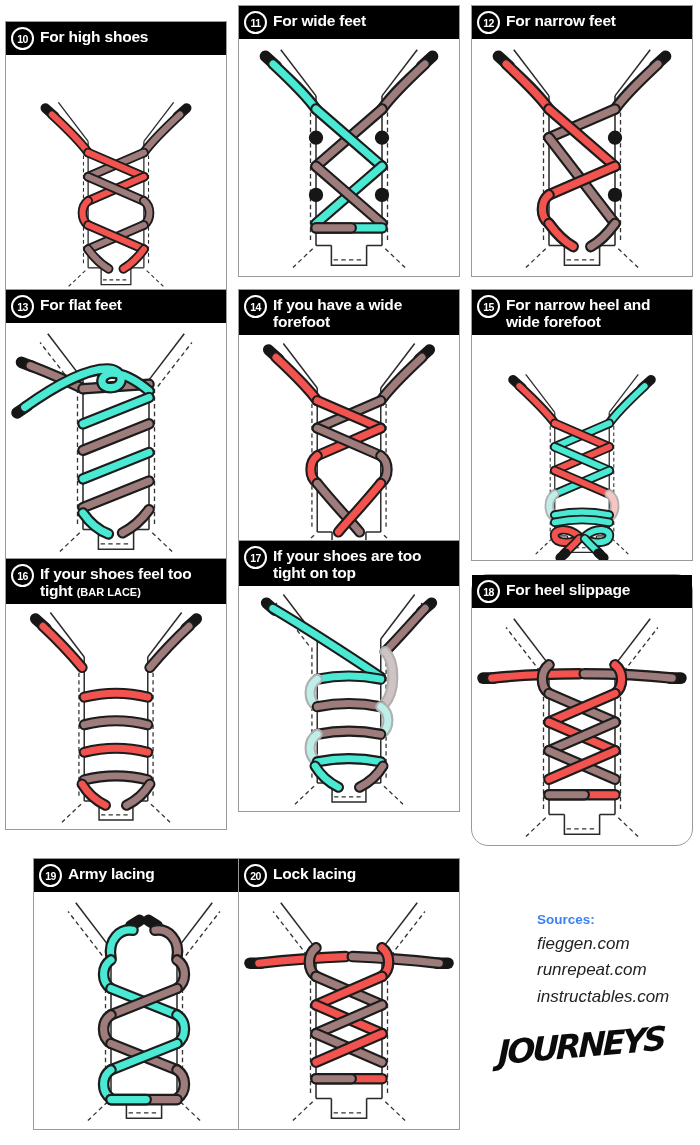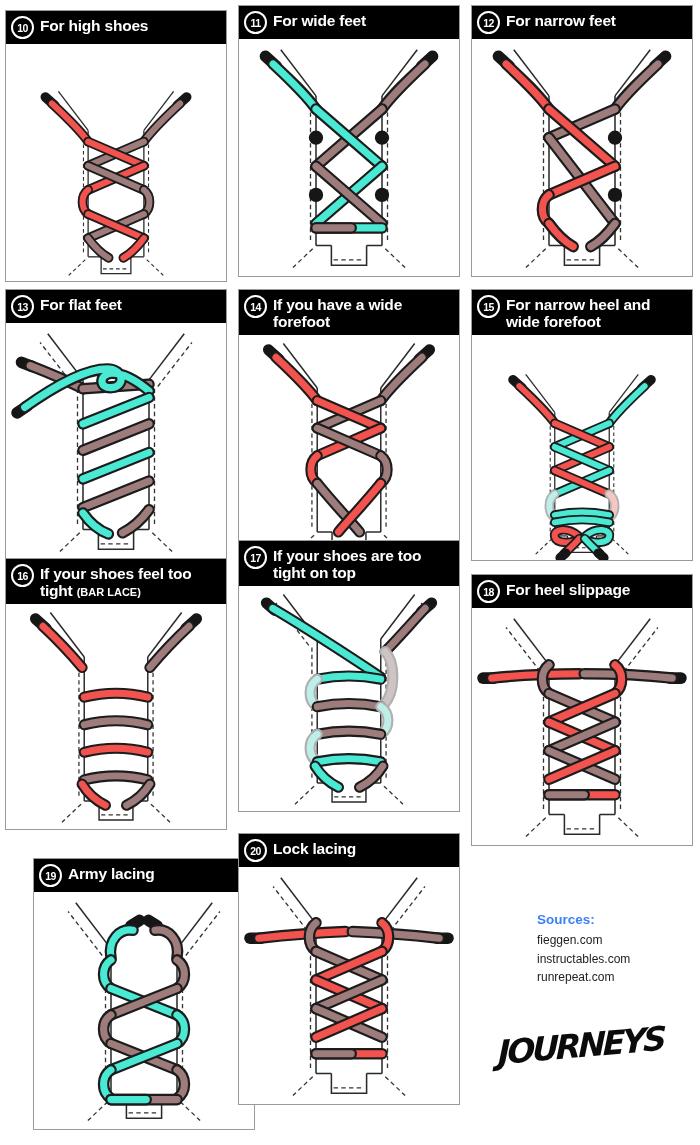--- a/index.html
+++ b/index.html
@@ -24,33 +24,33 @@
     font-weight:bold;font-size:15.5px;line-height:1.08;padding-top:3px;letter-spacing:-0.2px;
   }
   .panel-title .sub{font-size:11px;letter-spacing:0;}
   svg.diagram{flex:1;width:100%;min-height:0;}
   .sources-block{
     position:absolute;left:471px;top:858px;width:222px;height:272px;
     box-sizing:border-box;padding:54px 0 0 66px;
   }
   .sources-label{font-weight:bold;font-size:13.5px;color:#3b82f6;}
   .sources-list{margin-top:4px;}
-  .source-item{font-size:12px;color:#222;line-height:1.55;}
+  .source-item{font-style:italic;font-size:17px;color:#222;line-height:1.55;}
   .journeys-logo{
     position:absolute;left:10px;top:168px;width:200px;text-align:center;
     font-family:"DejaVu Sans",sans-serif;font-weight:bold;font-style:italic;
     font-size:33px;color:#0b0b0b;letter-spacing:-3px;
     transform:rotate(-5deg) skewX(-6deg);
   }
 </style>
 </head>
 <body>
 
 <main id="infographic">
-    <article class="panel" style="left: 5px; top: 10px; gap: 40px;">
+    <article class="panel" style="left: 5px; top: 21px; gap: 40px;">
       <div class="panel-header">
         <span class="num-badge">10</span>
         <div class="panel-title"><span>For high shoes</span></div>
       </div>
       <svg viewBox="0 0 200 212" preserveAspectRatio="xMidYMid meet" class="diagram">
         <path d="M70,50 L38,8" fill="none" stroke="#2a2a2a" stroke-width="1.4"></path>
         <path d="M130,50 L162,8" fill="none" stroke="#2a2a2a" stroke-width="1.4"></path>
         <path d="M70,50 L70,186" fill="none" stroke="#2a2a2a" stroke-width="1.4"></path>
         <path d="M130,50 L130,186" fill="none" stroke="#2a2a2a" stroke-width="1.4"></path>
         <path d="M84,186 L84,204 L116,204 L116,186" fill="none" stroke="#2a2a2a" stroke-width="1.4"></path>
@@ -404,21 +404,21 @@
         <path d="M70,140 C61,146 61,160 70,166" fill="none" stroke="#b0b0b0" stroke-width="10.5" stroke-linecap="round"></path>
         <path d="M70,140 C61,146 61,160 70,166" fill="none" stroke="#bdeee7" stroke-width="6.5" stroke-linecap="round"></path>
         <path d="M70,166 C90,162 110,162 130,166" fill="none" stroke="#1c1c1c" stroke-width="10.5" stroke-linecap="round"></path>
         <path d="M70,166 C90,162 110,162 130,166" fill="none" stroke="#49e9d4" stroke-width="6.5" stroke-linecap="round"></path>
         <path d="M68,170 C74,180 82,186 90,190" fill="none" stroke="#1c1c1c" stroke-width="10.5" stroke-linecap="round"></path>
         <path d="M68,170 C74,180 82,186 90,190" fill="none" stroke="#49e9d4" stroke-width="6.5" stroke-linecap="round"></path>
         <path d="M132,170 C126,180 118,186 110,190" fill="none" stroke="#1c1c1c" stroke-width="10.5" stroke-linecap="round"></path>
         <path d="M132,170 C126,180 118,186 110,190" fill="none" stroke="#9e7c7c" stroke-width="6.5" stroke-linecap="round"></path>
       </svg>
     </article>
-    <article class="panel" style="left: 471px; top: 574px;">
+    <article class="panel" style="left: 471px; top: 574px; border-radius: 17px;">
       <div class="panel-header">
         <span class="num-badge">18</span>
         <div class="panel-title"><span>For heel slippage</span></div>
       </div>
       <svg viewBox="0 0 200 212" preserveAspectRatio="xMidYMid meet" class="diagram">
         <path d="M70,50 L38,8" fill="none" stroke="#2a2a2a" stroke-width="1.4"></path>
         <path d="M130,50 L162,8" fill="none" stroke="#2a2a2a" stroke-width="1.4"></path>
         <path d="M70,50 L70,186" fill="none" stroke="#2a2a2a" stroke-width="1.4"></path>
         <path d="M130,50 L130,186" fill="none" stroke="#2a2a2a" stroke-width="1.4"></path>
         <path d="M84,186 L84,204 L116,204 L116,186" fill="none" stroke="#2a2a2a" stroke-width="1.4"></path>
@@ -504,21 +504,21 @@
         <path d="M70,160 C61,166 61,180 70,186" fill="none" stroke="#1c1c1c" stroke-width="10.5" stroke-linecap="round"></path>
         <path d="M70,160 C61,166 61,180 70,186" fill="none" stroke="#49e9d4" stroke-width="6.5" stroke-linecap="round"></path>
         <path d="M130,160 C139,166 139,180 130,186" fill="none" stroke="#1c1c1c" stroke-width="10.5" stroke-linecap="round"></path>
         <path d="M130,160 C139,166 139,180 130,186" fill="none" stroke="#9e7c7c" stroke-width="6.5" stroke-linecap="round"></path>
         <path d="M130,187 L70,187" fill="none" stroke="#1c1c1c" stroke-width="10.5" stroke-linecap="round"></path>
         <path d="M130,187 L70,187" fill="none" stroke="#9e7c7c" stroke-width="6.5" stroke-linecap="round"></path>
         <path d="M70,187 L102,187" fill="none" stroke="#1c1c1c" stroke-width="10.5" stroke-linecap="round"></path>
         <path d="M70,187 L102,187" fill="none" stroke="#49e9d4" stroke-width="6.5" stroke-linecap="round"></path>
       </svg>
     </article>
-    <article class="panel" style="left: 238px; top: 833px;">
+    <article class="panel" style="left: 238px; top: 858px;">
       <div class="panel-header">
         <span class="num-badge">20</span>
         <div class="panel-title"><span>Lock lacing</span></div>
       </div>
       <svg viewBox="0 0 200 212" preserveAspectRatio="xMidYMid meet" class="diagram">
         <path d="M70,50 L38,8" fill="none" stroke="#2a2a2a" stroke-width="1.4"></path>
         <path d="M130,50 L162,8" fill="none" stroke="#2a2a2a" stroke-width="1.4"></path>
         <path d="M70,50 L70,186" fill="none" stroke="#2a2a2a" stroke-width="1.4"></path>
         <path d="M130,50 L130,186" fill="none" stroke="#2a2a2a" stroke-width="1.4"></path>
         <path d="M84,186 L84,204 L116,204 L116,186" fill="none" stroke="#2a2a2a" stroke-width="1.4"></path>
@@ -558,17 +558,17 @@
         <path d="M70,168 L102,168" fill="none" stroke="#1c1c1c" stroke-width="10.5" stroke-linecap="round"></path>
         <path d="M70,168 L102,168" fill="none" stroke="#9e7c7c" stroke-width="6.5" stroke-linecap="round"></path>
       </svg>
     </article>
   </main>
 
 <aside class="sources-block">
   <div class="sources-label">Sources:</div>
   <div class="sources-list">
     <div class="source-item">fieggen.com</div>
+    <div class="source-item">runrepeat.com</div>
     <div class="source-item">instructables.com</div>
-    <div class="source-item">runrepeat.com</div>
   </div>
   <div class="journeys-logo">JOURNEYS</div>
 </aside>
 
 </body></html>

